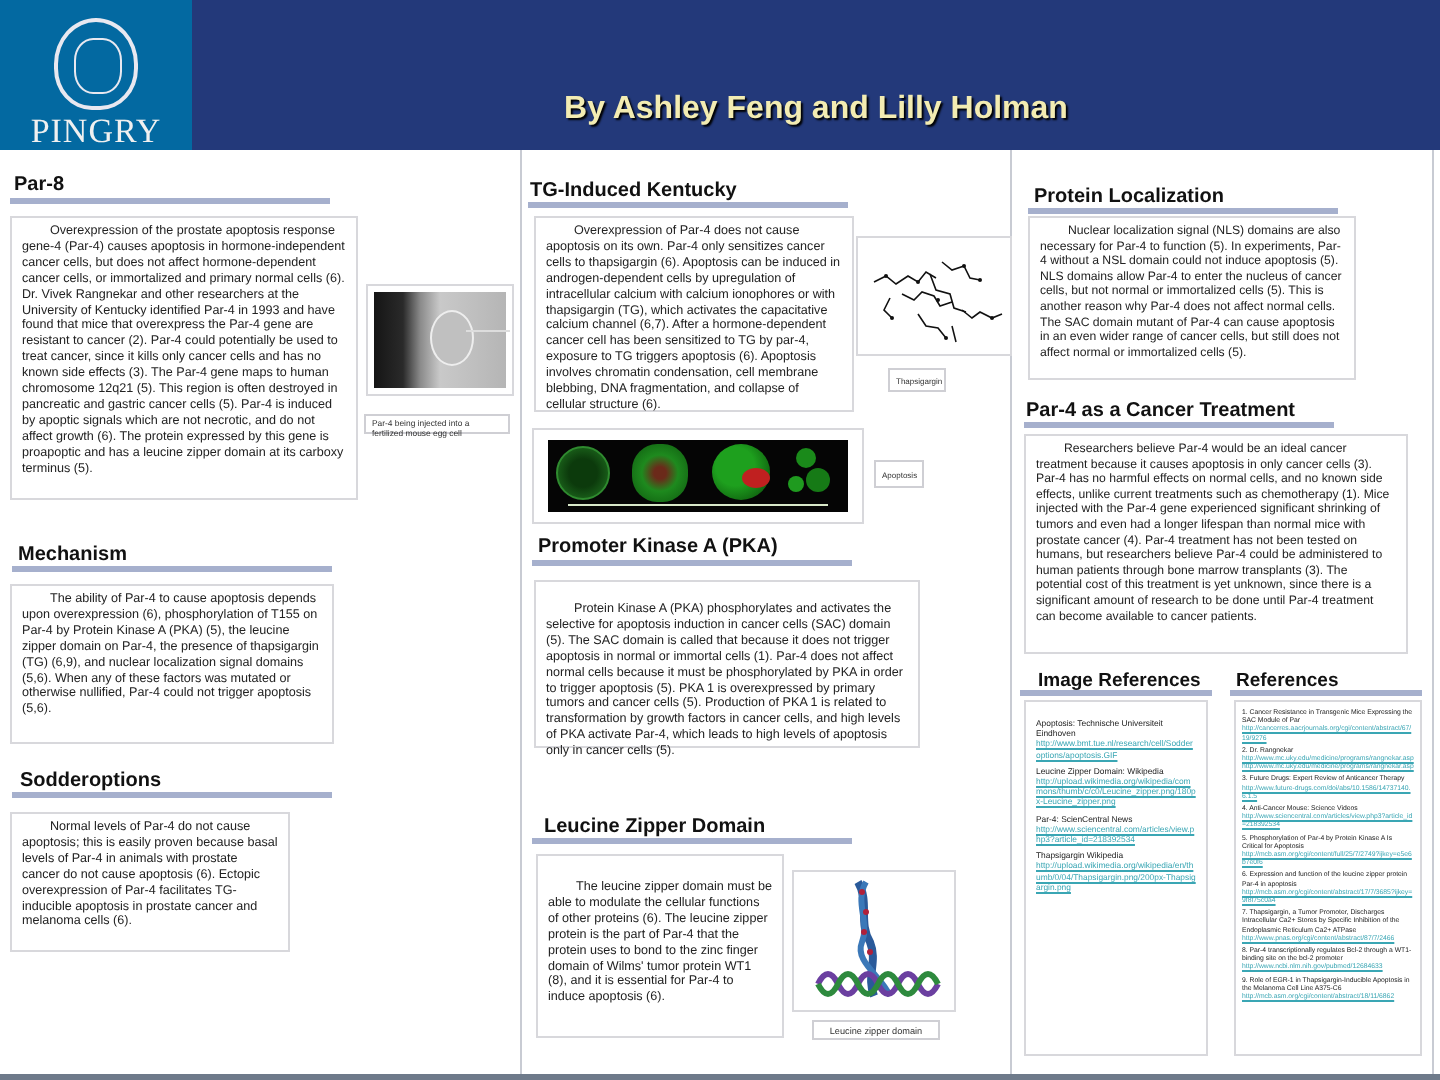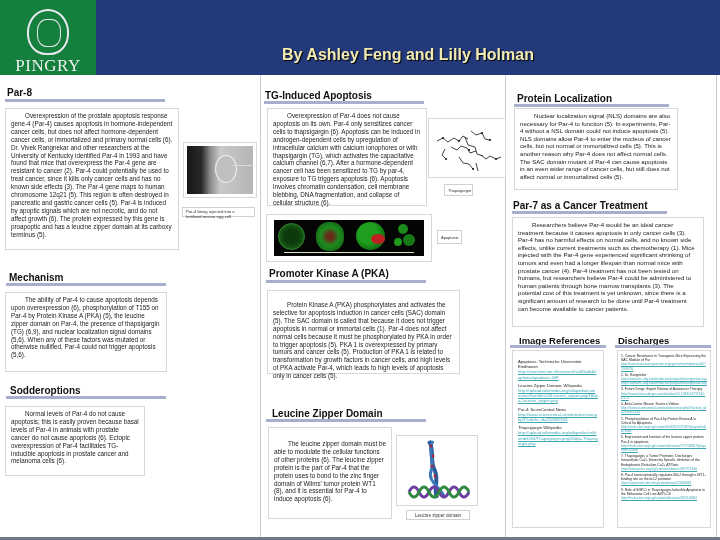--- a/index.html
+++ b/index.html
@@ -1,19 +1,19 @@
 <!DOCTYPE html>
 <html><head>
 <meta charset="utf-8">
 <style>
 *{box-sizing:border-box;margin:0;padding:0}
 body{width:720px;height:540px;background:#6e7a8a;font-family:"Liberation Sans",sans-serif;position:relative;overflow:hidden}
 #poster{position:absolute;left:0;top:0;width:720px;height:540px;background:#fff}
 #header{position:absolute;left:0;top:0;width:720px;height:75px;background:#23397a}
-#logo-box{position:absolute;left:0;top:0;width:96px;height:75px;background:#15803d}
+#logo-box{position:absolute;left:0;top:0;width:96px;height:75px;background:#0369a1}
 #seal{position:absolute;left:27px;top:9px;width:42px;height:46px;border:2px solid #e8e8f0;border-radius:50% 50% 45% 45%;}
 #seal:after{content:"";position:absolute;left:8px;top:8px;width:22px;height:26px;border:1px solid #e8e8f0;border-radius:40%}
 #logo-text{position:absolute;left:0;top:56px;width:96px;text-align:center;color:#f0f0f0;font-family:"Liberation Serif",serif;font-size:17px;letter-spacing:0.5px}
 .title{position:absolute;left:96px;width:624px;text-align:center;color:#f3ecb2;font-weight:bold;font-size:16px;text-shadow:1px 1px 1px #000}
 #t1{top:22px}
 #t2{top:46px}
 .col-border{position:absolute;top:75px;height:465px;border-left:1px solid #c8cbd3}
 .sec-h{position:absolute;font-weight:bold;color:#111;font-size:10px;}
 .sec-bar{position:absolute;height:3px;background:#a6b0cd}
 .box{position:absolute;border:1px solid #d8d8dc;background:#fff;font-size:6.3px;line-height:7.9px;color:#222;padding:3px 5px}
@@ -60,21 +60,21 @@
   <div class="box" style="left:5px;top:292px;width:162px;height:80px">
     <p>The ability of Par-4 to cause apoptosis depends upon overexpression (6), phosphorylation of T155 on Par-4 by Protein Kinase A (PKA) (5), the leucine zipper domain on Par-4, the presence of thapsigargin (TG) (6,9), and nuclear localization signal domains (5,6). When any of these factors was mutated or otherwise nullified, Par-4 could not trigger apoptosis (5,6).</p>
   </div>
 
   <div class="sec-h" style="left:10px;top:385px">Sodderoptions</div>
   <div class="sec-bar" style="left:6px;top:396px;width:160px"></div>
   <div class="box" style="left:5px;top:406px;width:140px;height:70px">
     <p>Normal levels of Par-4 do not cause apoptosis; this is easily proven because basal levels of Par-4 in animals with prostate cancer do not cause apoptosis (6). Ectopic overexpression of Par-4 facilitates TG-inducible apoptosis in prostate cancer and melanoma cells (6).</p>
   </div>
 
-  <div class="sec-h" style="left:265px;top:90px">TG-Induced Apoptosis</div>
+  <div class="sec-h" style="left:265px;top:90px">TG-Induced Kentucky</div>
   <div class="sec-bar" style="left:264px;top:101px;width:160px"></div>
   <div class="box" style="left:267px;top:108px;width:160px;height:98px">
     <p>Overexpression of Par-4 does not cause apoptosis on its own. Par-4 only sensitizes cancer cells to thapsigargin (6). Apoptosis can be induced in androgen-dependent cells by upregulation of intracellular calcium with calcium ionophores or with thapsigargin (TG), which activates the capacitative calcium channel (6,7). After a hormone-dependent cancer cell has been sensitized to TG by par-4, exposure to TG triggers apoptosis (6). Apoptosis involves chromatin condensation, cell membrane blebbing, DNA fragmentation, and collapse of cellular structure (6).</p>
   </div>
   <div class="img" style="left:428px;top:118px;width:78px;height:60px">
     <svg width="76" height="58" viewBox="0 0 76 58">
       <g stroke="#111" stroke-width="0.8" fill="none">
         <path d="M8 22 l6 -3 l5 4 l6 -4 l5 3 l4 -5 l5 3"></path>
         <path d="M22 28 l6 3 l4 -4 l6 2 l3 5 l6 -2"></path>
         <path d="M36 18 l3 8 l7 2 l2 7 l6 2"></path>
@@ -138,21 +138,21 @@
     </svg>
   </div>
   <div class="cap capc" style="left:406px;top:510px;width:64px;height:10px;line-height:8px">Leucine zipper domain</div>
 
   <div class="sec-h" style="left:517px;top:93px">Protein Localization</div>
   <div class="sec-bar" style="left:514px;top:104px;width:155px"></div>
   <div class="box" style="left:514px;top:108px;width:164px;height:82px;font-size:6.1px;line-height:7.6px">
     <p>Nuclear localization signal (NLS) domains are also necessary for Par-4 to function (5). In experiments, Par-4 without  a NSL domain could not induce apoptosis (5). NLS domains allow Par-4 to enter the nucleus of cancer cells, but not normal or immortalized cells (5). This is another reason why Par-4 does not affect normal cells. The SAC domain mutant of Par-4 can cause apoptosis in an even wider range of cancer cells, but still does not affect normal or immortalized cells (5).</p>
   </div>
 
-  <div class="sec-h" style="left:513px;top:200px">Par-7 as a Cancer Treatment</div>
+  <div class="sec-h" style="left:513px;top:200px">Par-4 as a Cancer Treatment</div>
   <div class="sec-bar" style="left:512px;top:211px;width:155px"></div>
   <div class="box" style="left:512px;top:217px;width:192px;height:110px;font-size:6.1px;line-height:7.6px">
     <p>Researchers believe Par-4 would be an ideal cancer treatment because it causes apoptosis in only cancer cells (3). Par-4 has no harmful effects on normal cells, and no known side effects, unlike current treatments such as chemotherapy (1). Mice injected with the Par-4 gene experienced significant shrinking of tumors and even had a longer lifespan than normal mice with prostate cancer (4). Par-4 treatment has not been tested on humans, but researchers believe Par-4 could be administered to human patients through bone marrow transplants (3). The potential cost of this treatment is yet unknown, since there is a significant amount of research to be done until Par-4 treatment can become available to cancer patients.</p>
   </div>
 
   <div class="sec-h" style="left:519px;top:335px;font-size:9.5px">Image References</div>
   <div class="sec-bar" style="left:510px;top:345px;width:96px"></div>
   <div class="box ref" style="left:512px;top:350px;width:92px;height:178px;padding:8px 5px">
     <div class="it">
       <div>Apoptosis: Technische Universiteit Eindhoven</div>
@@ -165,21 +165,21 @@
     <div class="it">
       <div>Par-4: ScienCentral News</div>
       <a>http://www.sciencentral.com/articles/view.php3?article_id=218392534</a>
     </div>
     <div class="it">
       <div>Thapsigargin Wikipedia</div>
       <a>http://upload.wikimedia.org/wikipedia/en/thumb/0/04/Thapsigargin.png/200px-Thapsigargin.png</a>
     </div>
   </div>
 
-  <div class="sec-h" style="left:618px;top:335px;font-size:9.5px">Discharges</div>
+  <div class="sec-h" style="left:618px;top:335px;font-size:9.5px">References</div>
   <div class="sec-bar" style="left:615px;top:345px;width:96px"></div>
   <div class="box ref" style="left:617px;top:350px;width:94px;height:178px;padding:3px 3px;font-size:3.4px;line-height:4.2px">
     <div class="it" style="margin-bottom:2px">
       <div>1. Cancer Resistance in Transgenic Mice Expressing the SAC Module of Par</div>
       <a>http://cancerres.aacrjournals.org/cgi/content/abstract/67/19/9276</a>
     </div>
     <div class="it" style="margin-bottom:2px">
       <div>2. Dr. Rangnekar</div>
       <a>http://www.mc.uky.edu/medicine/programs/rangnekar.asp  http://www.mc.uky.edu/medicine/programs/rangnekar.asp</a>
     </div>

